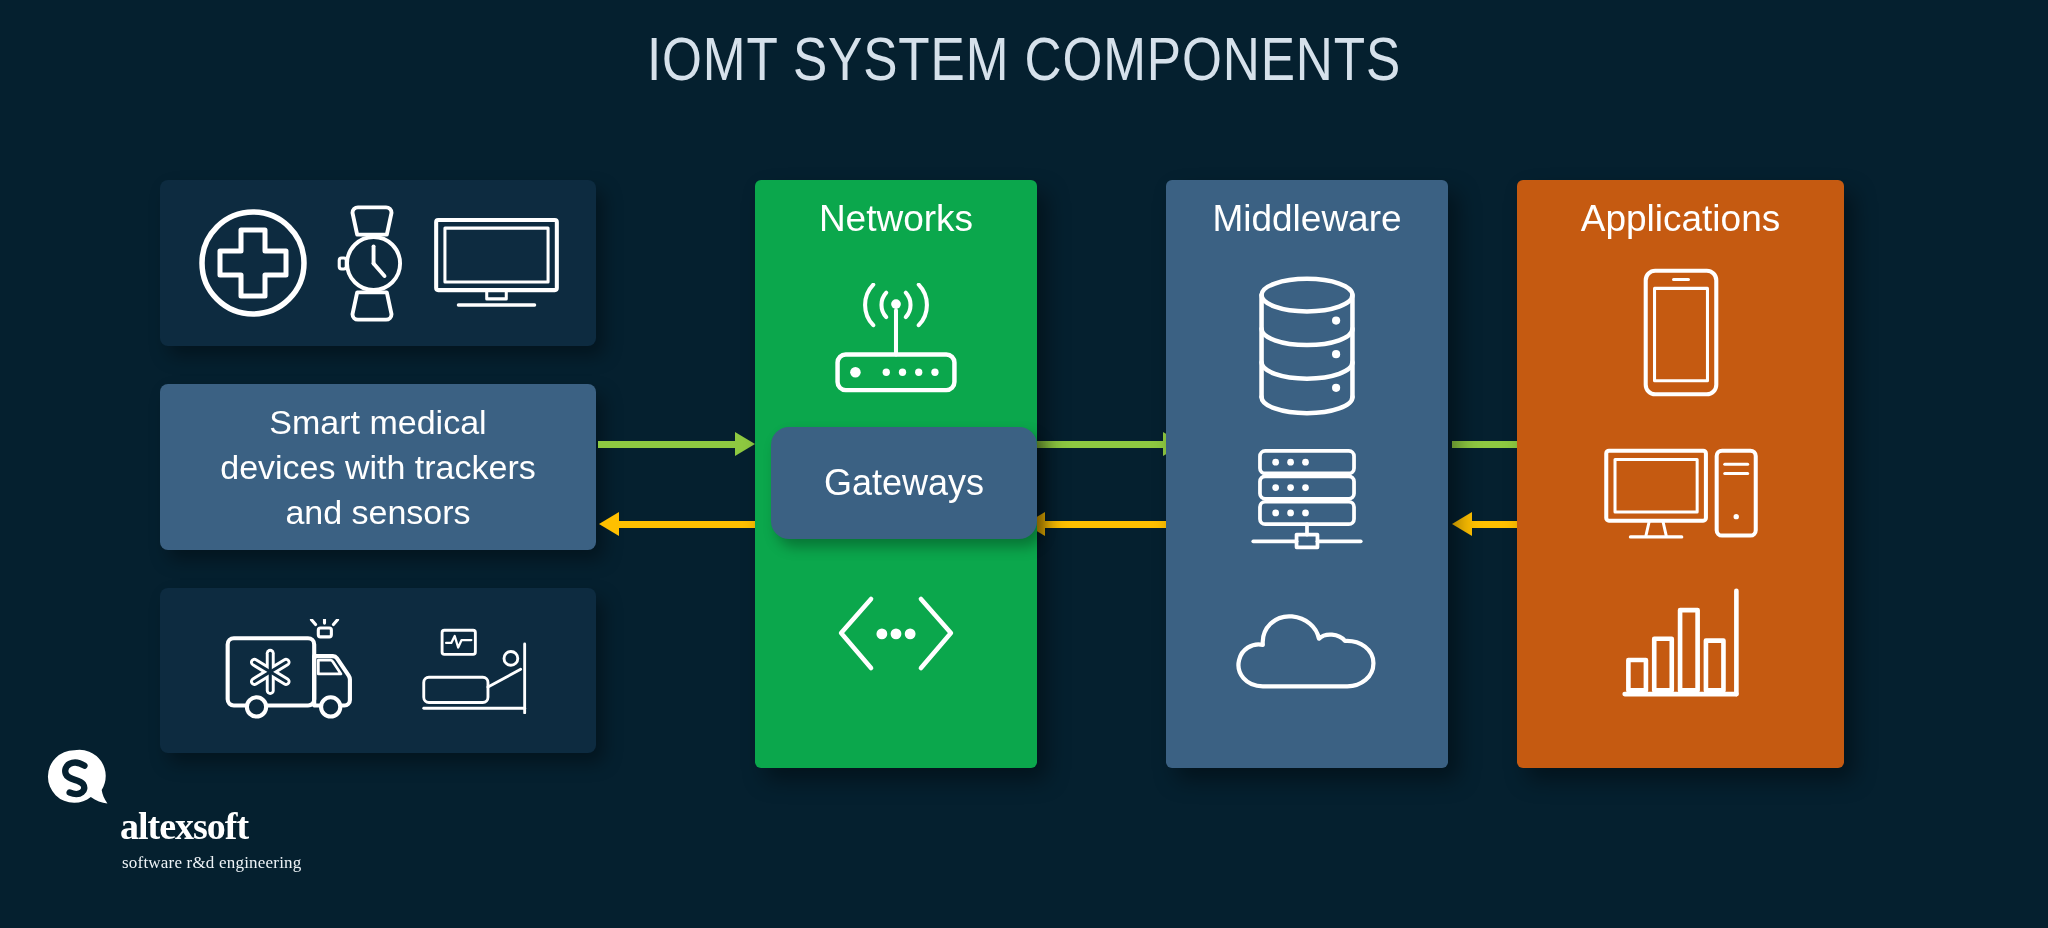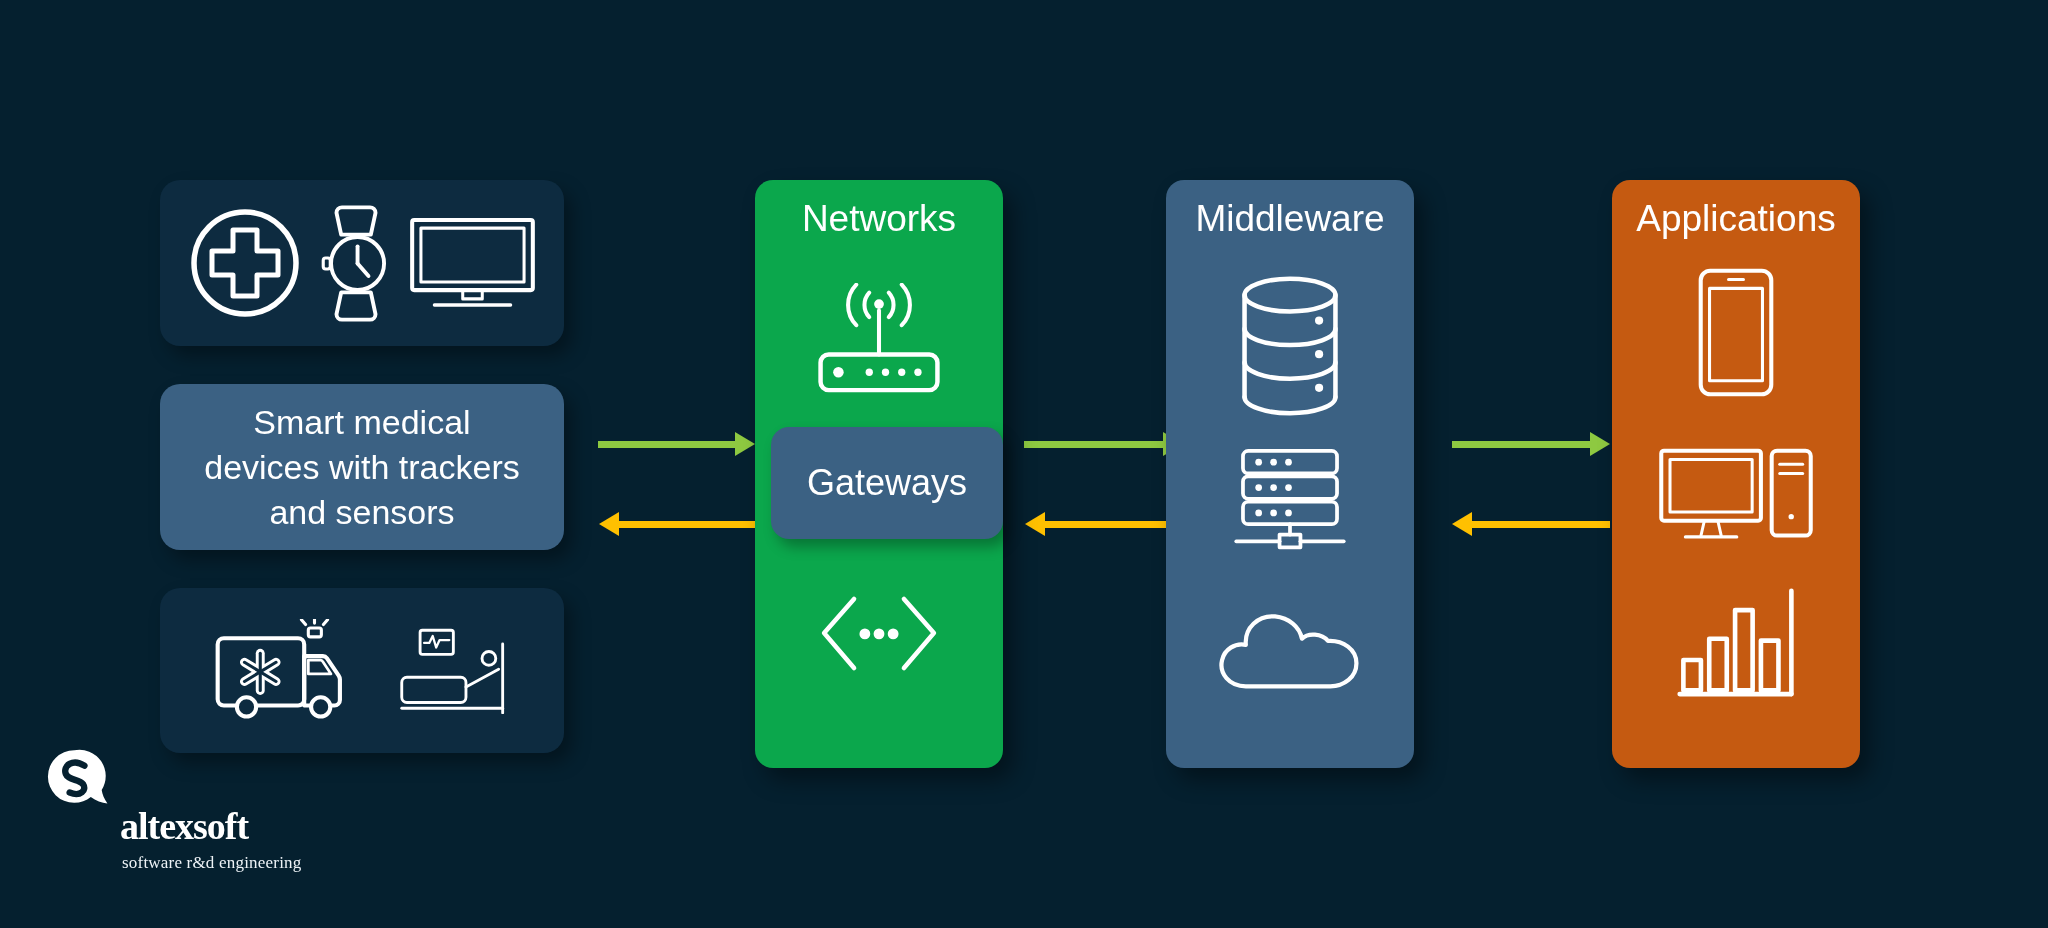--- a/index.html
+++ b/index.html
@@ -15,36 +15,36 @@
   html,body{margin:0;padding:0;background:var(--bg);}
   .canvas{position:relative;width:2048px;height:928px;background:var(--bg);overflow:hidden;
           font-family:"Liberation Sans",sans-serif;color:#fff;}
 
   
   .title-wrap{position:absolute;top:30px;left:0;width:100%;text-align:center;}
   .title{display:inline-block;transform:scale(.9,1.08);transform-origin:center;
          font-size:57px;line-height:1;letter-spacing:1px;font-weight:400;color:var(--titlec);}
 
   
-  .card{position:absolute;left:160px;width:404px;border-radius:20px;}
+  .card{position:absolute;left:160px;width:436px;border-radius:8px;}
   .card.iconrow{background:var(--panel);display:flex;align-items:center;justify-content:space-evenly;
                 padding:0 14px;box-sizing:border-box;box-shadow:8px 10px 18px rgba(0,0,0,.35);}
   .box1{top:180px;height:166px;}
   .box3{top:588px;height:165px;}
   .box2{top:384px;height:166px;background:var(--steel);display:flex;align-items:center;justify-content:center;
         box-shadow:8px 10px 18px rgba(0,0,0,.35);}
   .devlabel{text-align:center;font-size:34px;line-height:45px;color:#fff;}
   .devlabel span{display:block;}
 
   
-  .col{position:absolute;top:180px;width:248px;height:588px;border-radius:18px;
+  .col{position:absolute;top:180px;width:282px;height:588px;border-radius:6px;
        box-shadow:10px 12px 22px rgba(0,0,0,.4);}
   .col-networks{left:755px;background:var(--green);}
   .col-middleware{left:1166px;background:var(--steel);}
-  .col-applications{left:1612px;background:var(--orange);}
+  .col-applications{left:1517px;background:var(--orange);padding-left:45px;}
   .col-title{position:absolute;top:18px;left:0;width:100%;text-align:center;
              font-size:37px;font-weight:400;color:#fff;}
   .icn{position:absolute;left:50%;transform:translateX(-50%);}
 
   .gateway{position:absolute;left:16px;right:0;top:247px;height:112px;background:var(--steel);
            border-radius:18px;display:flex;align-items:center;justify-content:center;
            box-shadow:6px 8px 14px rgba(0,0,0,.3);}
   .gateway span{font-size:36px;color:#fff;}
 
   
@@ -66,20 +66,23 @@
   .logo-tag{position:absolute;left:78px;top:109px;font-family:Liberation Serif, serif;
             font-size:17px;letter-spacing:.2px;color:#eef3f7;}
 
   svg.lineart{display:block;}
 </style>
 </head>
 <body>
 
 <div class="canvas">
 
+  <div class="title-wrap">
+    <span class="title">IOMT SYSTEM COMPONENTS</span>
+  </div>
 
   <div class="card iconrow box1">
     <svg class="lineart" width="112" height="112" viewBox="0 0 112 112" fill="none" stroke="#fff" stroke-linecap="round" stroke-linejoin="round">
       <circle cx="56" cy="56" r="51" stroke-width="5.5"></circle>
       <path d="M44 23 h24 v21 h21 v24 h-21 v21 h-24 v-21 h-21 v-24 h21 z" stroke-width="5"></path>
     </svg>
     <svg class="lineart" width="78" height="117" viewBox="0 0 100 150" fill="none" stroke="#fff" stroke-linecap="round" stroke-linejoin="round">
       <path d="M32 3 h36 a7 7 0 0 1 7 7 l-6 28 h-38 l-6 -28 a7 7 0 0 1 7 -7 z" stroke-width="5"></path>
       <path d="M31 112 h38 l6 28 a7 7 0 0 1 -7 7 h-36 a7 7 0 0 1 -7 -7 z" stroke-width="5"></path>
       <rect x="8" y="68" width="9" height="14" rx="3" stroke-width="4"></rect>

